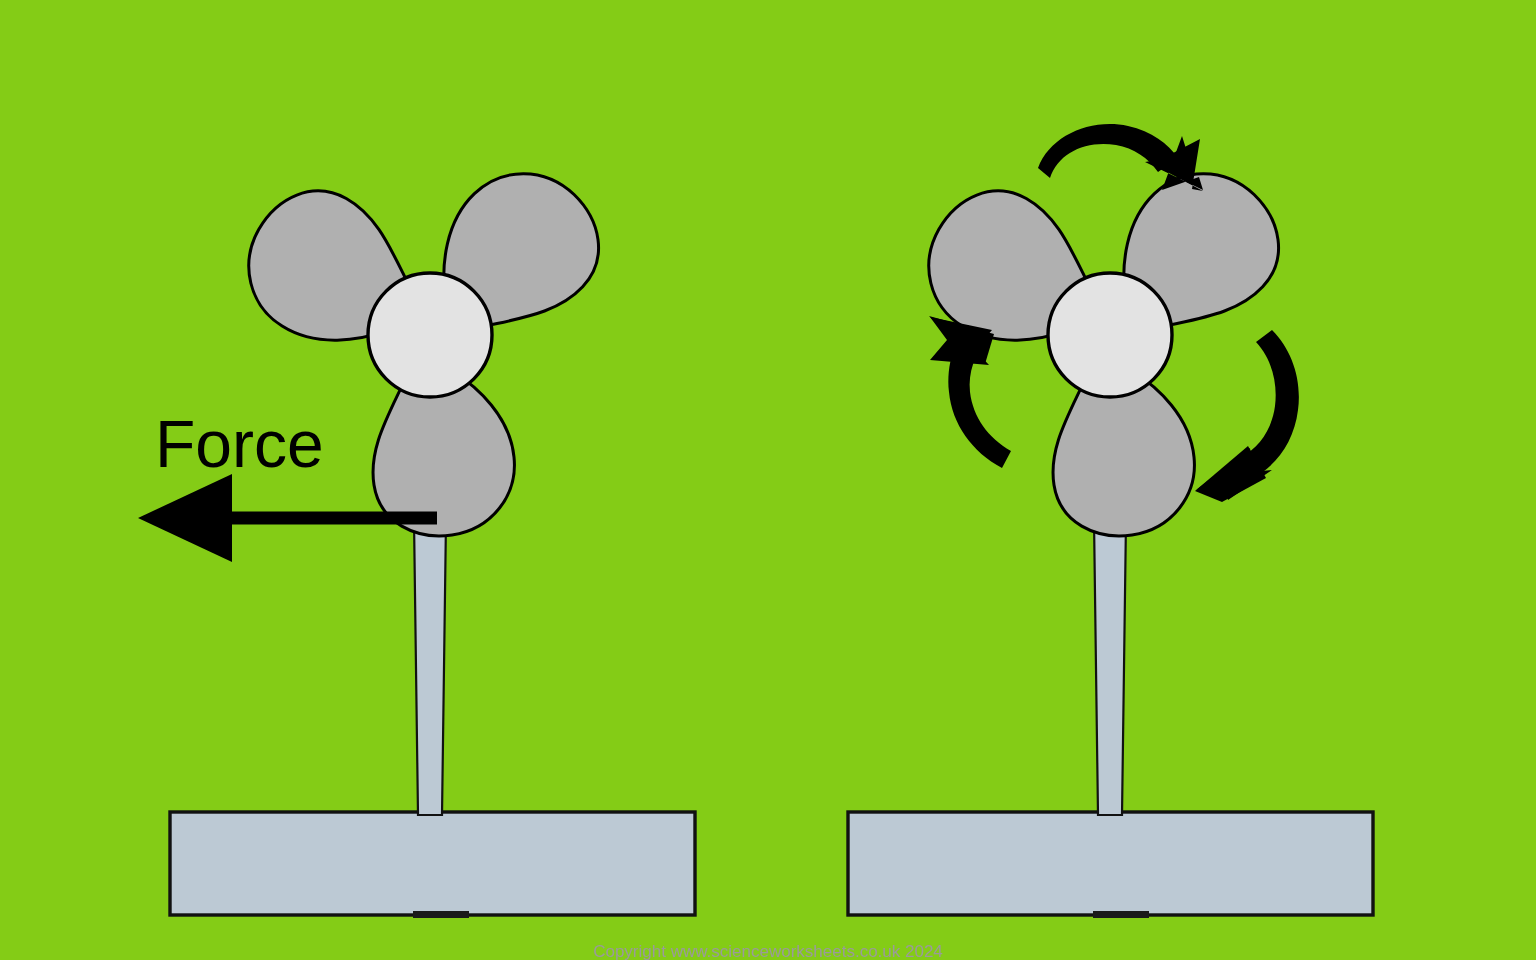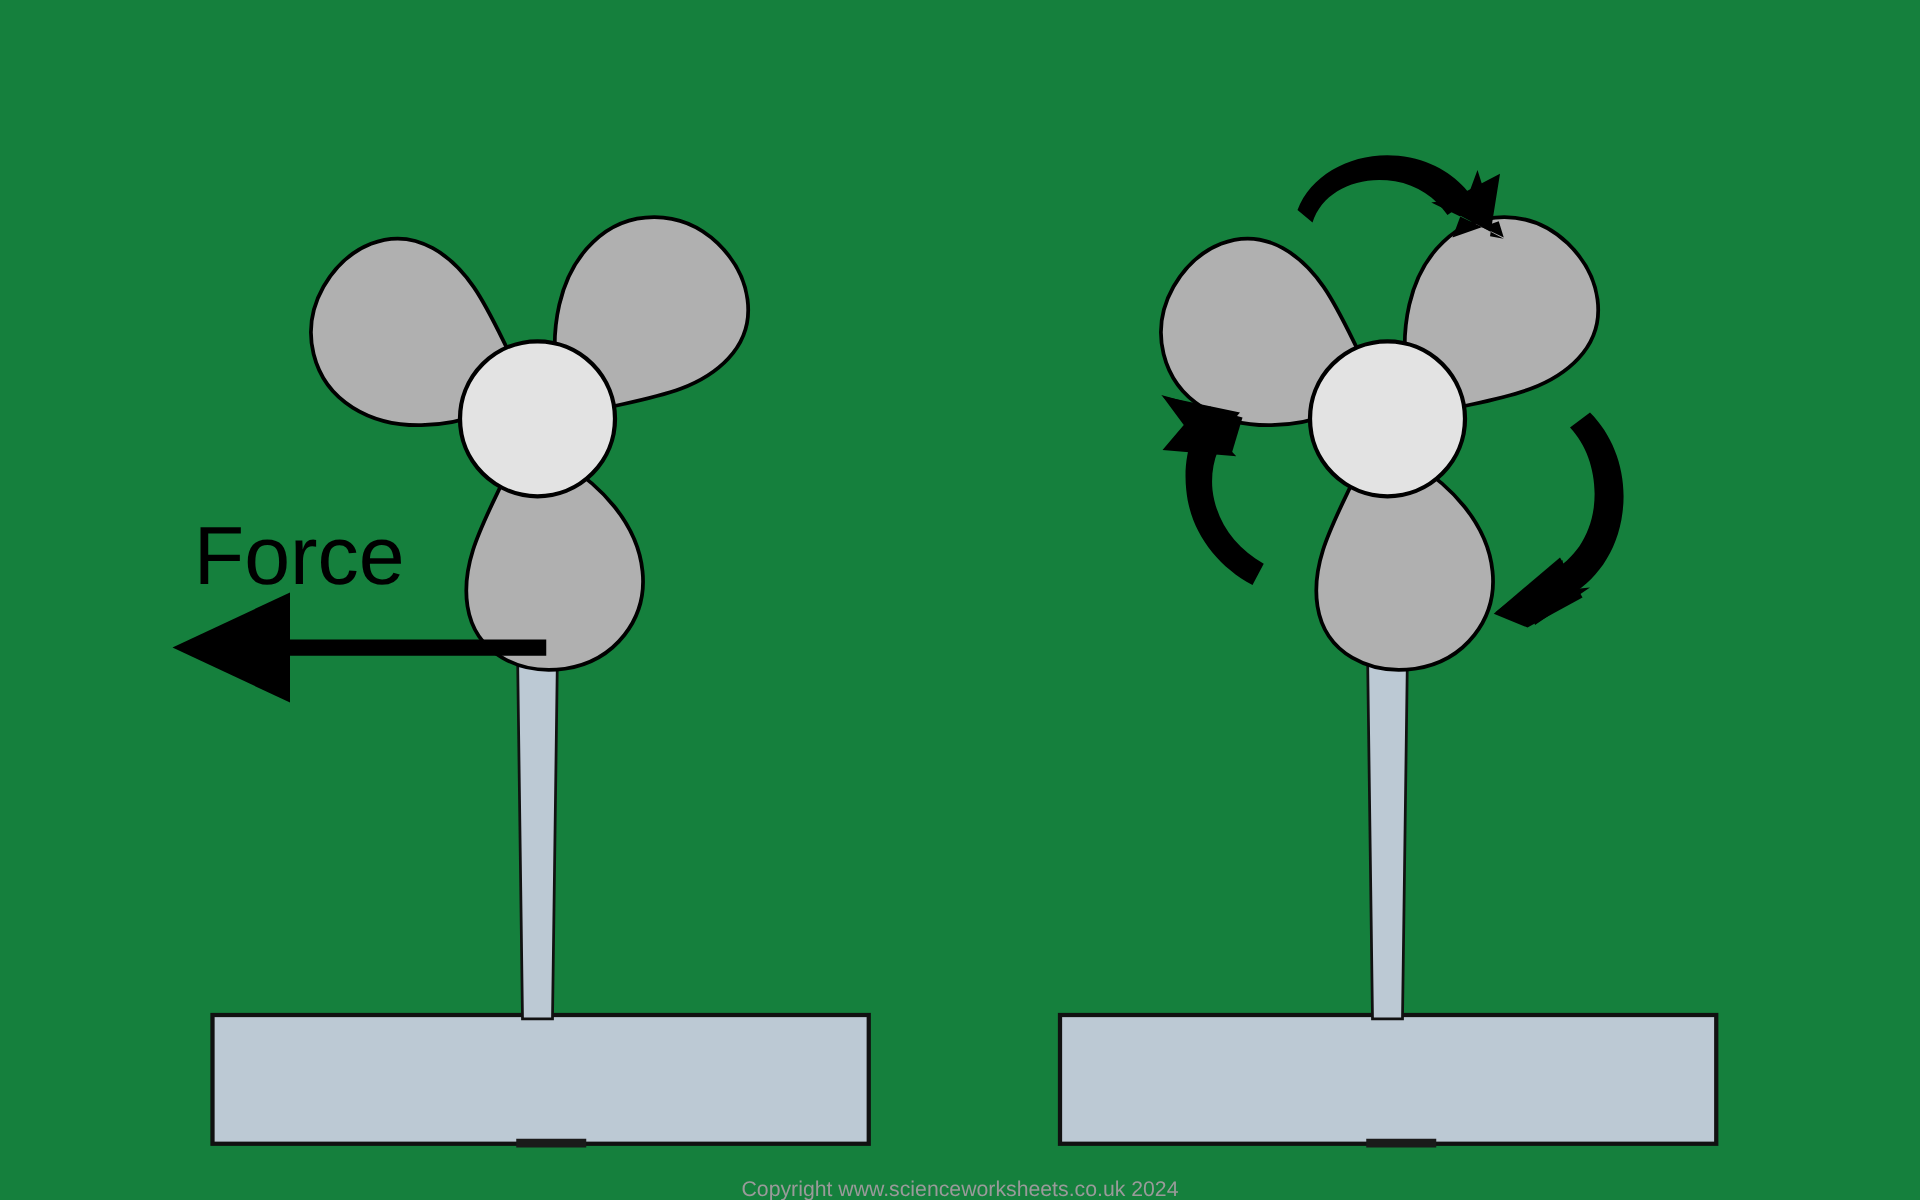--- a/index.html
+++ b/index.html
@@ -12,21 +12,21 @@
     width: 1536px;
     height: 960px;
     font-family: "Liberation Sans", sans-serif;
     overflow: hidden;
     position: relative;
   }
   #stage {
     position: relative;
     width: 1536px;
     height: 960px;
-    background: #15803d;
+    background: #84cc16;
   }
   #diagram {
     display: block;
     width: 1536px;
     height: 960px;
   }
   .force-label {
     font-family: "Liberation Sans", sans-serif;
     font-size: 66px;
     fill: #000000;

